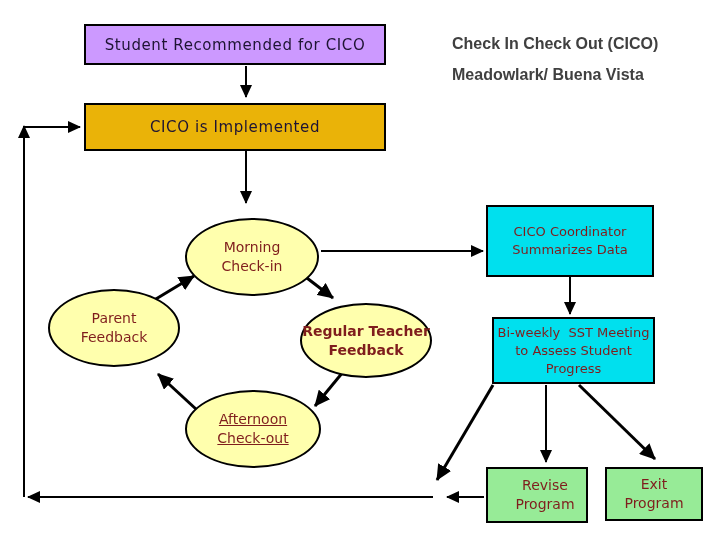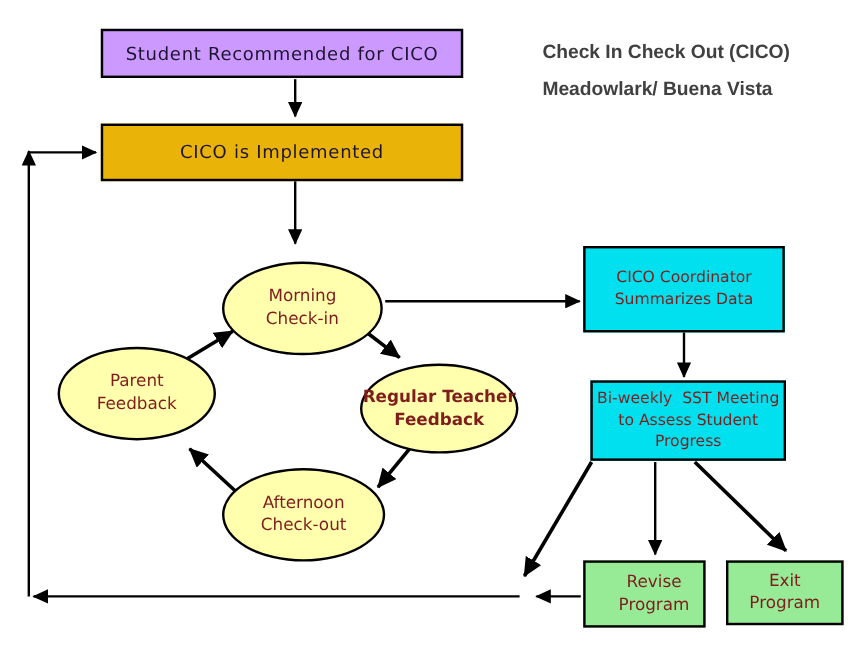--- a/index.html
+++ b/index.html
@@ -97,21 +97,21 @@
   <div class="node ellipse n-parent" style="background: rgb(255, 255, 173);">
     <div class="ln">Parent</div>
     <div class="ln">Feedback</div>
   </div>
 
   <div class="node ellipse n-teacher" style="background: rgb(255, 255, 173);">
     <div class="ln">Regular Teacher</div>
     <div class="ln">Feedback</div>
   </div>
 
-  <div class="node ellipse n-afternoon" style="background: rgb(255, 255, 173);">
+  <div class="node ellipse n-afternoon" style="background: rgb(255, 255, 173); text-decoration: underline;">
     <div class="ln">Afternoon</div>
     <div class="ln">Check-out</div>
   </div>
 
   <div class="node box-cyan n-coordinator" style="background: rgb(0, 224, 238);">
     <div class="ln">CICO Coordinator</div>
     <div class="ln">Summarizes Data</div>
   </div>
 
   <div class="node box-cyan n-sst" style="background: rgb(0, 224, 238);">

